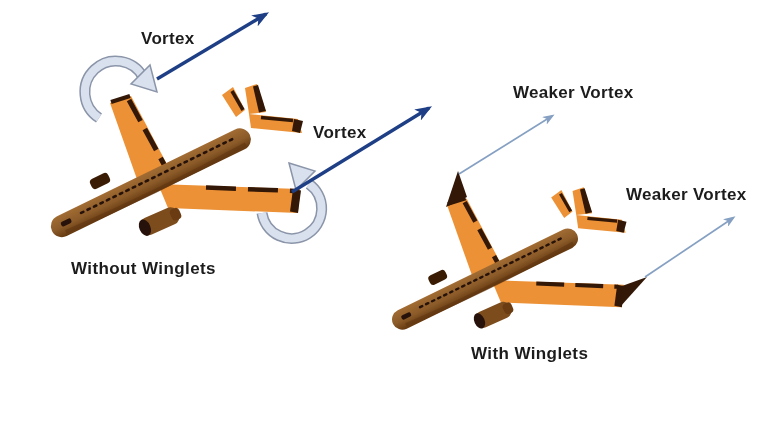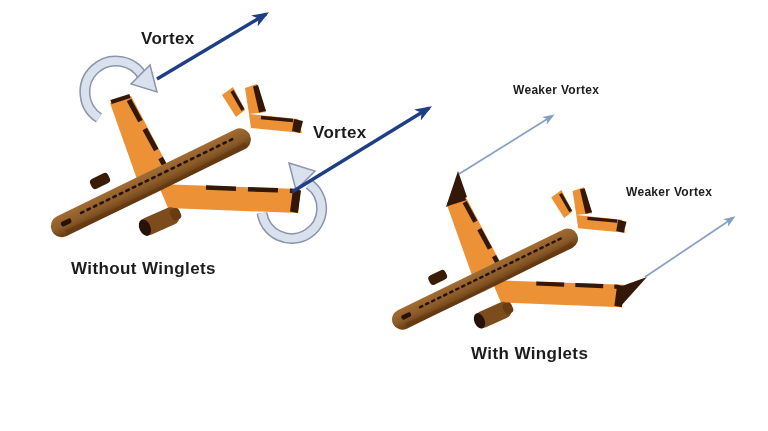--- a/index.html
+++ b/index.html
@@ -6,21 +6,21 @@
   .canvas{
     position:relative;width:768px;height:398px;background:#ffffff;overflow:hidden;
     font-family:"Liberation Sans","DejaVu Sans",sans-serif;
   }
   .art{position:absolute;left:0;top:0;}
   .lbl{
     position:absolute;font-weight:bold;color:#1c1c1c;line-height:1.05;
     white-space:pre;letter-spacing:.3px;
   }
   .lbl-vortex{font-size:17px;}
-  .lbl-weaker{font-size:12px;}
+  .lbl-weaker{font-size:17px;}
   .lbl-caption{font-size:17px;letter-spacing:.4px;}
   .footnote{
     position:absolute;left:30px;top:361px;width:348px;text-align:center;
     font-weight:bold;font-size:24px;line-height:29px;color:#bf272e;white-space:pre-wrap;
   }
 </style>
 </head>
 <body>
 
 <div class="canvas">

